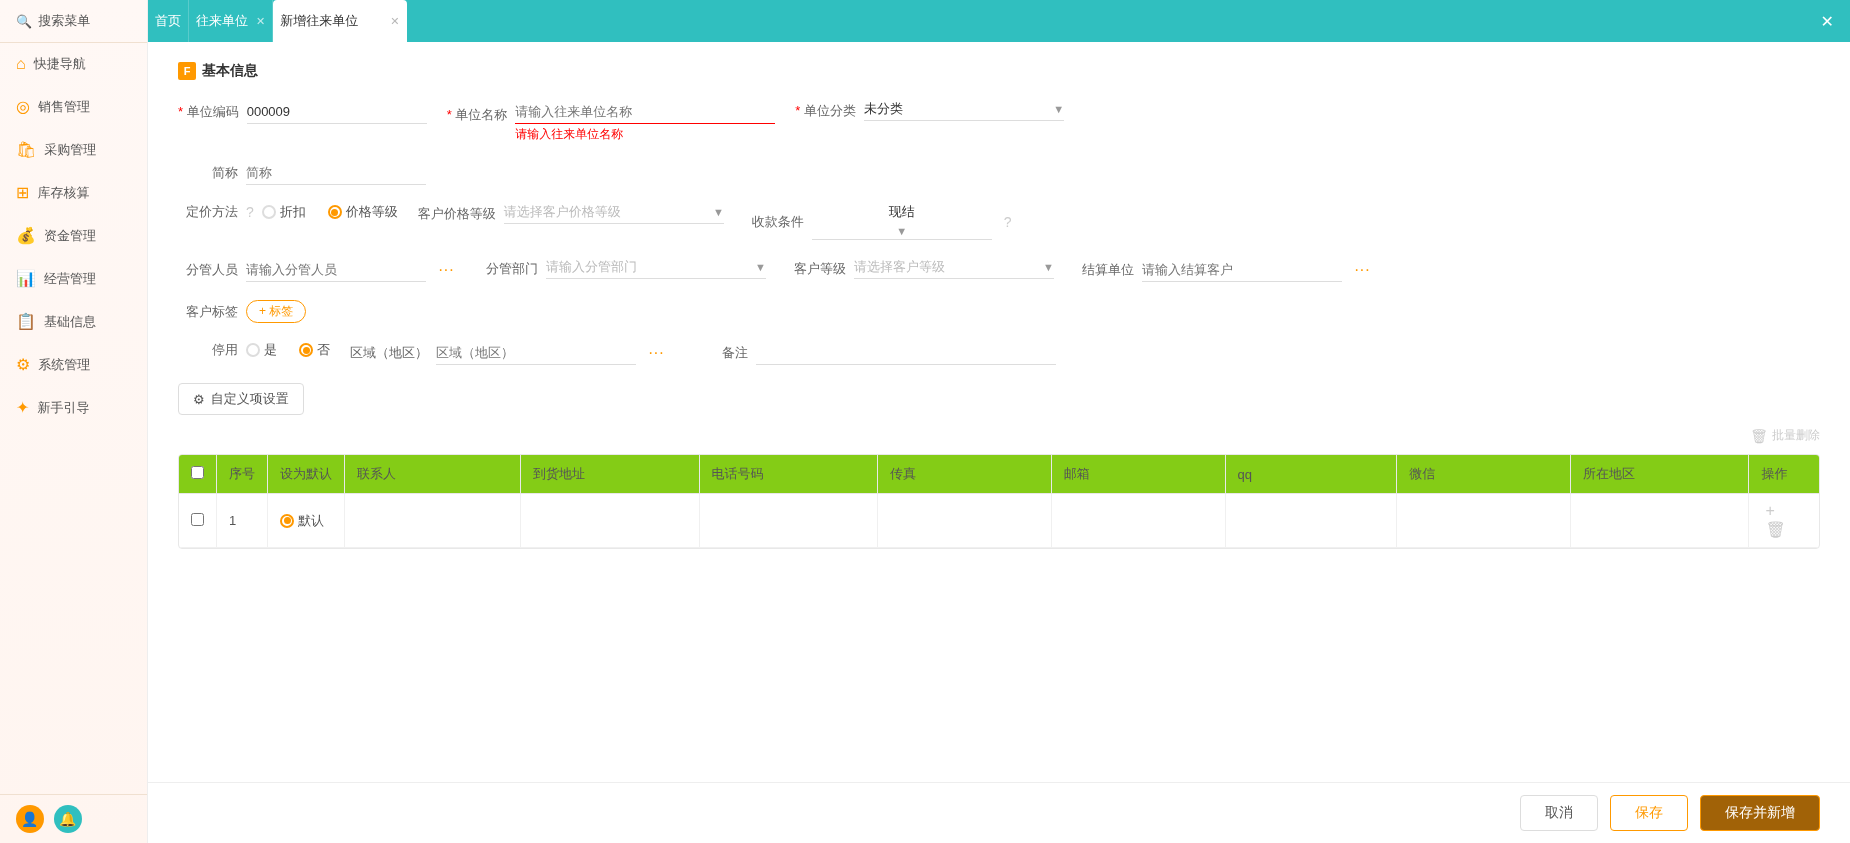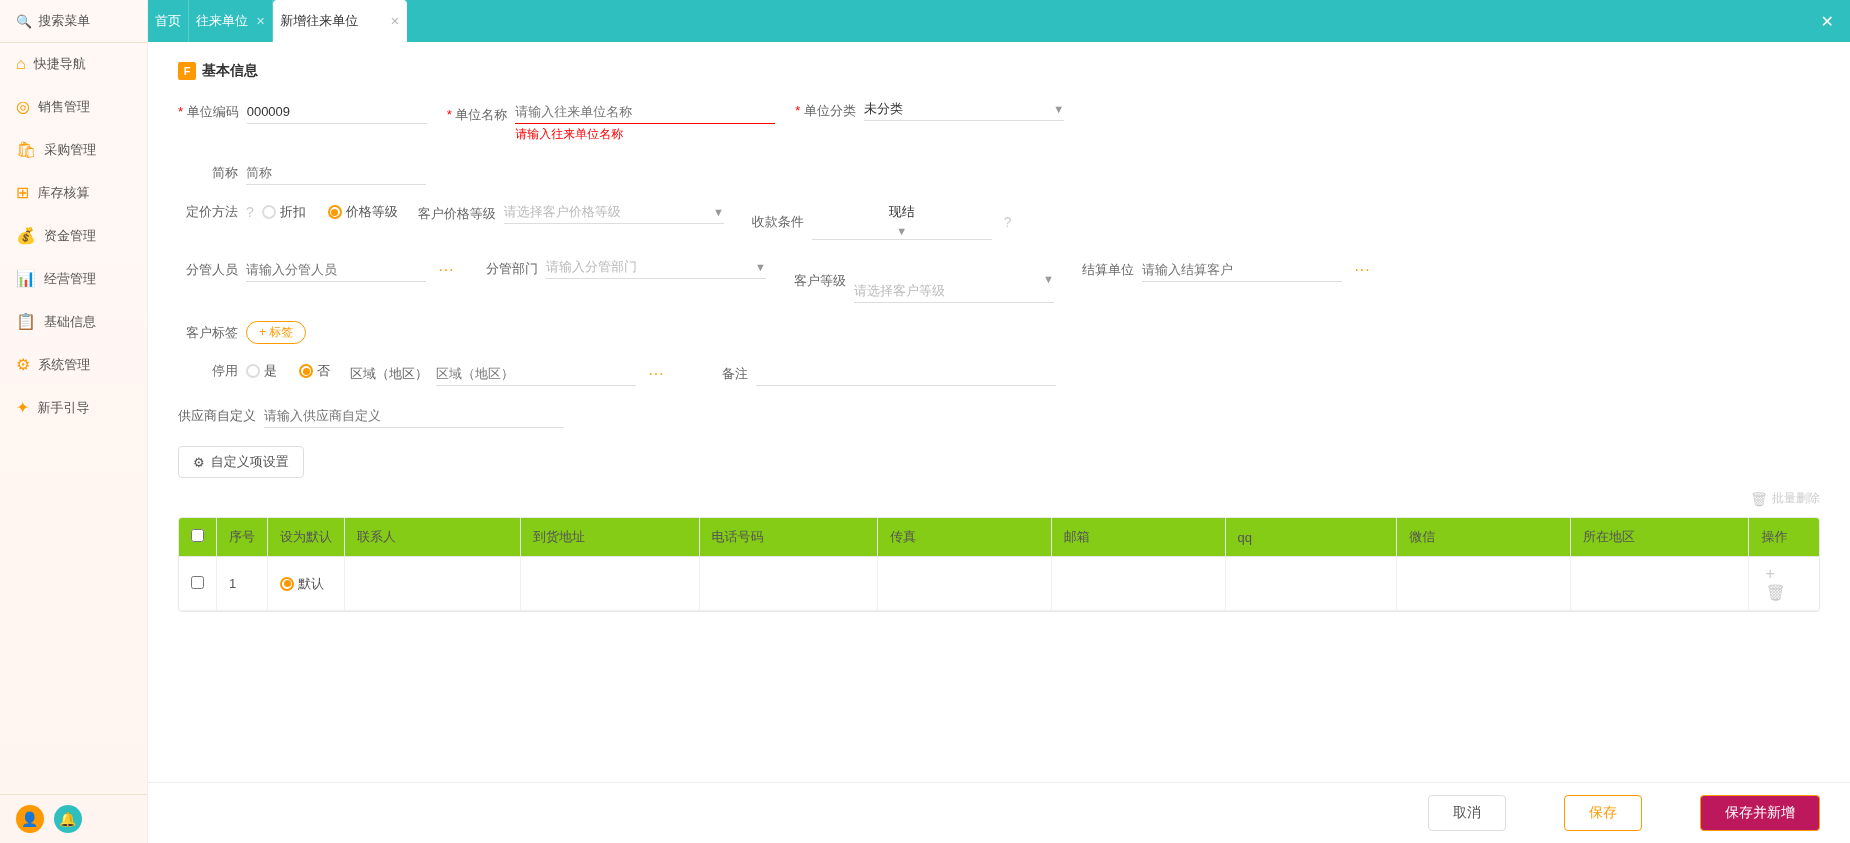--- a/index.html
+++ b/index.html
@@ -268,25 +268,24 @@
       background: #fff;
       flex-shrink: 0;
     }
     .btn {
       padding: 8px 24px;
       border-radius: 4px;
       font-size: 14px;
       cursor: pointer;
       border: 1px solid #ddd;
       outline: none;
-      margin-left: 46px;
     }
     .btn-cancel { background: #fff; color: #555; }
     .btn-save { background: #fff; color: #f90; border-color: #f90; }
-    .btn-save-new { background: #be185d; color: #fff; border-color: #f90; }
+    .btn-save-new { background: #a16207; color: #fff; border-color: #f90; }
 
     .custom-settings-btn {
       display: flex;
       align-items: center;
       gap: 6px;
       border: 1px solid #ddd;
       padding: 6px 14px;
       border-radius: 4px;
       cursor: pointer;
       font-size: 13px;
@@ -445,21 +444,21 @@
       <div class="form-item">
         <span class="form-label">分管部门</span>
         <div class="form-select-wrapper" style="min-width:220px;">
           <span style="color:#bbb; flex:1;">请输入分管部门</span>
           <span class="chevron-icon">▼</span>
         </div>
       </div>
       <div class="form-item">
         <span class="form-label">客户等级</span>
         <div class="form-select-wrapper" style="min-width:200px;">
-          <span style="color:#bbb; flex:1;margin-top:24px;">请选择客户等级</span>
+          <span style="color:#bbb; flex:1;">请选择客户等级</span>
           <span class="chevron-icon">▼</span>
         </div>
       </div>
       <div class="form-item">
         <span class="form-label">结算单位</span>
         <input class="form-input" placeholder="请输入结算客户" style="width: 200px;">
         <span class="more-btn">···</span>
       </div>
     </div>
 
@@ -490,26 +489,20 @@
         <span class="form-label">区域（地区）</span>
         <input class="form-input" placeholder="区域（地区）" style="width: 200px;">
         <span class="more-btn">···</span>
       </div>
       <div class="form-item">
         <span class="form-label">备注</span>
         <input class="form-input" style="width: 300px;">
       </div>
     </div>
 
-    <div class="form-row">
-      <div class="form-item">
-        <span class="form-label">供应商自定义</span>
-        <input class="form-input" placeholder="请输入供应商自定义" style="width: 300px;">
-      </div>
-    </div>
 
     <button class="custom-settings-btn">
       <span>⚙</span>
       <span>自定义项设置</span>
     </button>
 
     <div class="table-actions">
       <div class="batch-delete">
         <span class="batch-delete-icon">🗑</span>
         <span>批量删除</span>

